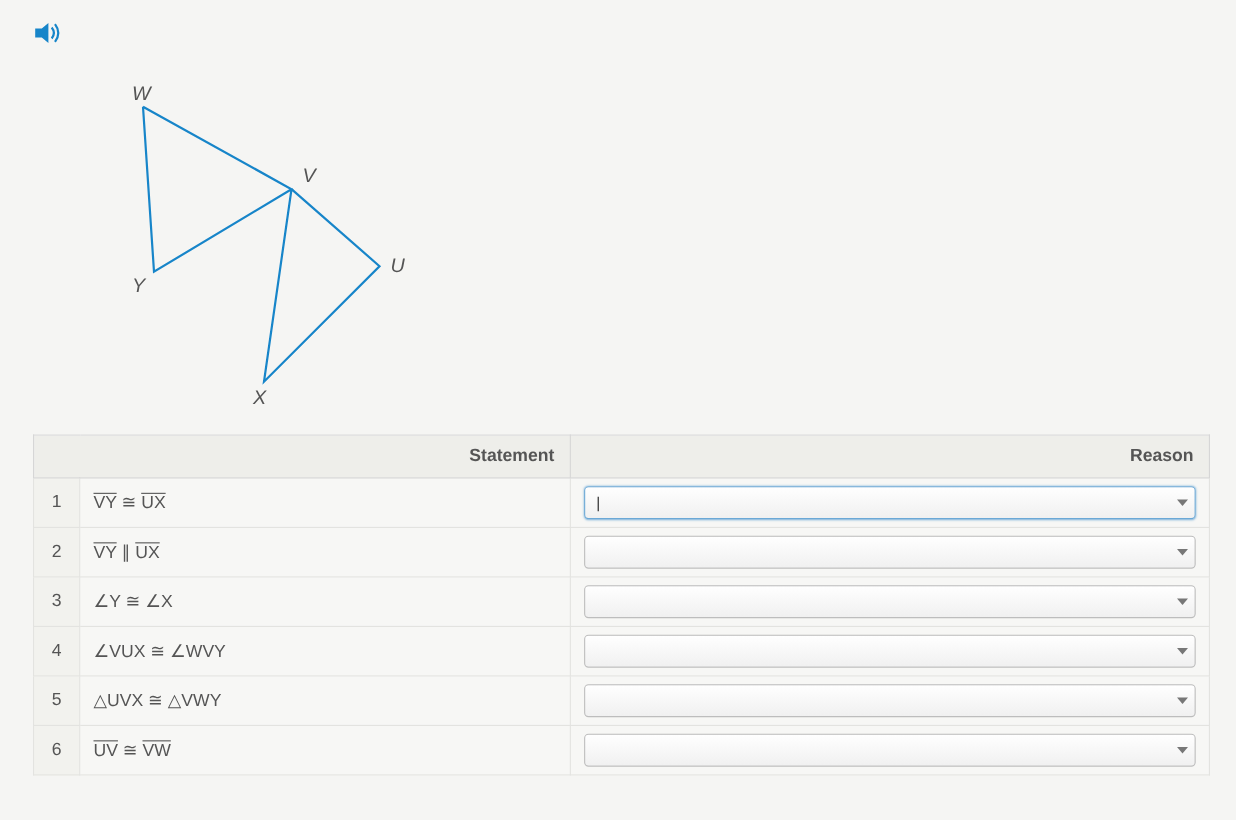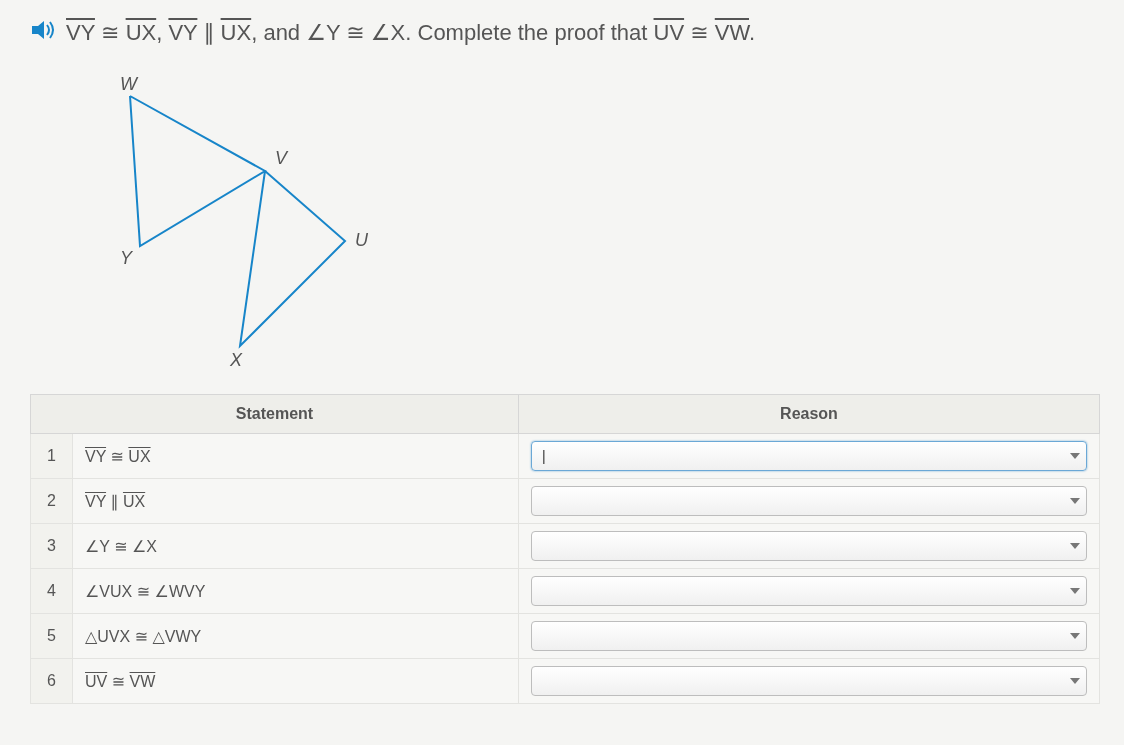--- a/index.html
+++ b/index.html
@@ -43,21 +43,21 @@
       font-style: italic;
       fill: #555;
     }
     table.proof {
       border-collapse: collapse;
       width: 1070px;
       border: 1px solid #d6d6d6;
       background: #fff;
     }
     table.proof th {
-      text-align: center;
+      text-align: right;
       padding: 10px 14px;
       font-size: 16px;
       font-weight: bold;
       color: #555;
       background: #eeeeea;
       border: 1px solid #d6d6d6;
     }
     table.proof td {
       padding: 7px 12px;
       border: 1px solid #e3e3e0;
@@ -109,23 +109,20 @@
 <body>
 
 <div class="header-row">
   <span class="audio-icon">
     <svg width="26" height="24" viewBox="0 0 26 24">
       <path d="M2 8 L8 8 L14 3 L14 21 L8 16 L2 16 Z" fill="#1785c9"></path>
       <path d="M17 7 Q21 12 17 17" stroke="#1785c9" stroke-width="2" fill="none"></path>
       <path d="M20 4 Q26 12 20 20" stroke="#1785c9" stroke-width="2" fill="none"></path>
     </svg>
   </span>
-  <span class="problem-text">
-    <span class="overline">VY</span><span> ≅ </span><span class="overline">UX</span><span>, </span><span class="overline">VY</span><span> ∥ </span><span class="overline">UX</span><span>, and ∠Y ≅ ∠X. Complete the proof that </span><span class="overline">UV</span><span> ≅ </span><span class="overline">VW</span><span>.</span>
-  </span>
 </div>
 
 <svg class="figure" width="320" height="310">
   <polyline points="60,30 195,105 70,180 60,30" fill="none" stroke="#1785c9" stroke-width="2"></polyline>
   <polyline points="195,105 275,175 170,280 195,105" fill="none" stroke="#1785c9" stroke-width="2"></polyline>
   <text x="50" y="24">W</text>
   <text x="205" y="98">V</text>
   <text x="285" y="180">U</text>
   <text x="50" y="198">Y</text>
   <text x="160" y="300">X</text>

